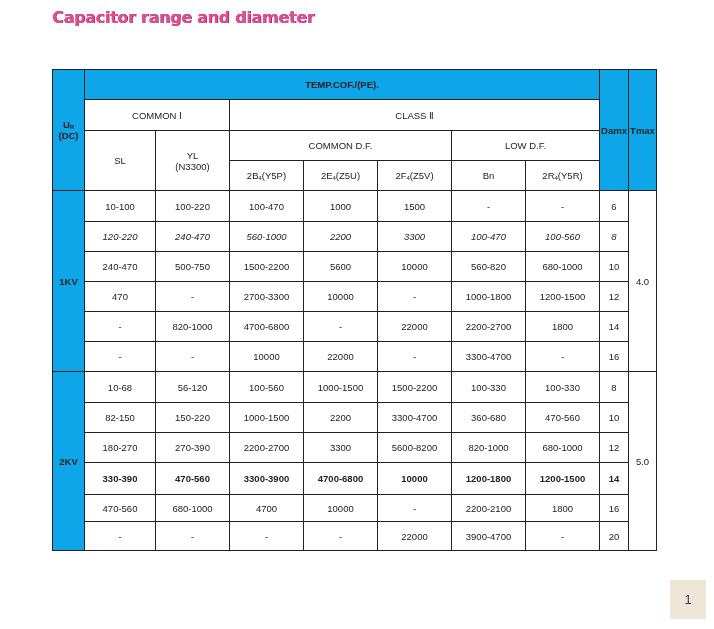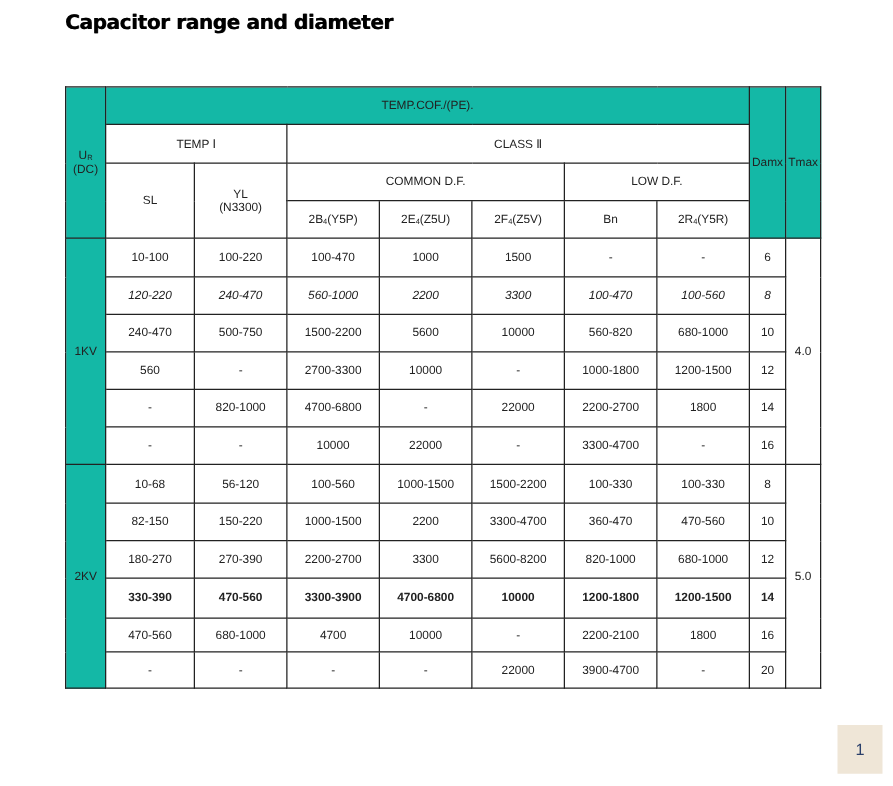--- a/index.html
+++ b/index.html
@@ -1,20 +1,20 @@
 <!DOCTYPE html>
 <html><head>
 <meta charset="utf-8">
 <style>
   html, body { margin: 0; padding: 0; background: #ffffff; }
   body { width: 714px; height: 629px; position: relative; overflow: hidden; font-family: "Liberation Sans", sans-serif; color: #222; }
-  .title { position: absolute; left: 52px; top: 8px; font-family: "DejaVu Sans", sans-serif; font-weight: 900; font-size: 16px; color: #000000; letter-spacing: -0.3px; text-shadow: 0.5px 0 0 #2b2b2b; }
+  .title { position: absolute; left: 52px; top: 8px; font-family: "DejaVu Sans", sans-serif; font-weight: 900; font-size: 16px; color: #ec4899; letter-spacing: -0.3px; text-shadow: 0.5px 0 0 #2b2b2b; }
   table.spec { position: absolute; left: 52px; top: 69px; border-collapse: collapse; table-layout: fixed; font-size: 9.5px; }
   table.spec td { border: 1px solid #222; text-align: center; vertical-align: middle; padding: 0; background: #fff; }
-  table.spec td.beige { background: #14b8a6; }
+  table.spec td.beige { background: #0ea5e9; font-weight: bold; }
   table.spec { border: 1.5px solid #7a7a7a; }
   .pagebox { position: absolute; left: 670px; top: 580px; width: 36px; height: 39px; background: #efe6d7; display: flex; align-items: center; justify-content: center; font-size: 13px; color: #2a3f6a; }
   sub { font-size: 6px; vertical-align: baseline; position: relative; top: 1px; }
 </style>
 </head>
 <body>
 
 <div class="title">Capacitor range and diameter</div>
 
 <table class="spec">
@@ -34,21 +34,21 @@
     <tr style="height:30px">
       <td class="beige" rowspan="4">
         <span>U</span><sub>R</sub><br>
         <span>(DC)</span>
       </td>
       <td class="beige" colspan="7">TEMP.COF./(PE).</td>
       <td class="beige" rowspan="4">Damx</td>
       <td class="beige" rowspan="4">Tmax</td>
     </tr>
     <tr style="height:31px">
-      <td colspan="2">TEMP Ⅰ</td>
+      <td colspan="2">COMMON Ⅰ</td>
       <td colspan="5">CLASS Ⅱ</td>
     </tr>
     <tr style="height:30px">
       <td rowspan="2">SL</td>
       <td rowspan="2">
         <span>YL</span><br>
         <span>(N3300)</span>
       </td>
       <td colspan="3">COMMON D.F.</td>
       <td colspan="2">LOW D.F.</td>
@@ -88,21 +88,21 @@
         <td>240-470</td>
         <td>500-750</td>
         <td>1500-2200</td>
         <td>5600</td>
         <td>10000</td>
         <td>560-820</td>
         <td>680-1000</td>
         <td>10</td>
       </tr>
       <tr style="height: 30px;">
-        <td>560</td>
+        <td>470</td>
         <td>-</td>
         <td>2700-3300</td>
         <td>10000</td>
         <td>-</td>
         <td>1000-1800</td>
         <td>1200-1500</td>
         <td>12</td>
       </tr>
       <tr style="height: 30px;">
         <td>-</td>
@@ -135,21 +135,21 @@
         <td>100-330</td>
         <td>8</td>
         <td rowspan="6">5.0</td>
       </tr>
       <tr style="height: 30px;">
         <td>82-150</td>
         <td>150-220</td>
         <td>1000-1500</td>
         <td>2200</td>
         <td>3300-4700</td>
-        <td>360-470</td>
+        <td>360-680</td>
         <td>470-560</td>
         <td>10</td>
       </tr>
       <tr style="height: 30px;">
         <td>180-270</td>
         <td>270-390</td>
         <td>2200-2700</td>
         <td>3300</td>
         <td>5600-8200</td>
         <td>820-1000</td>

